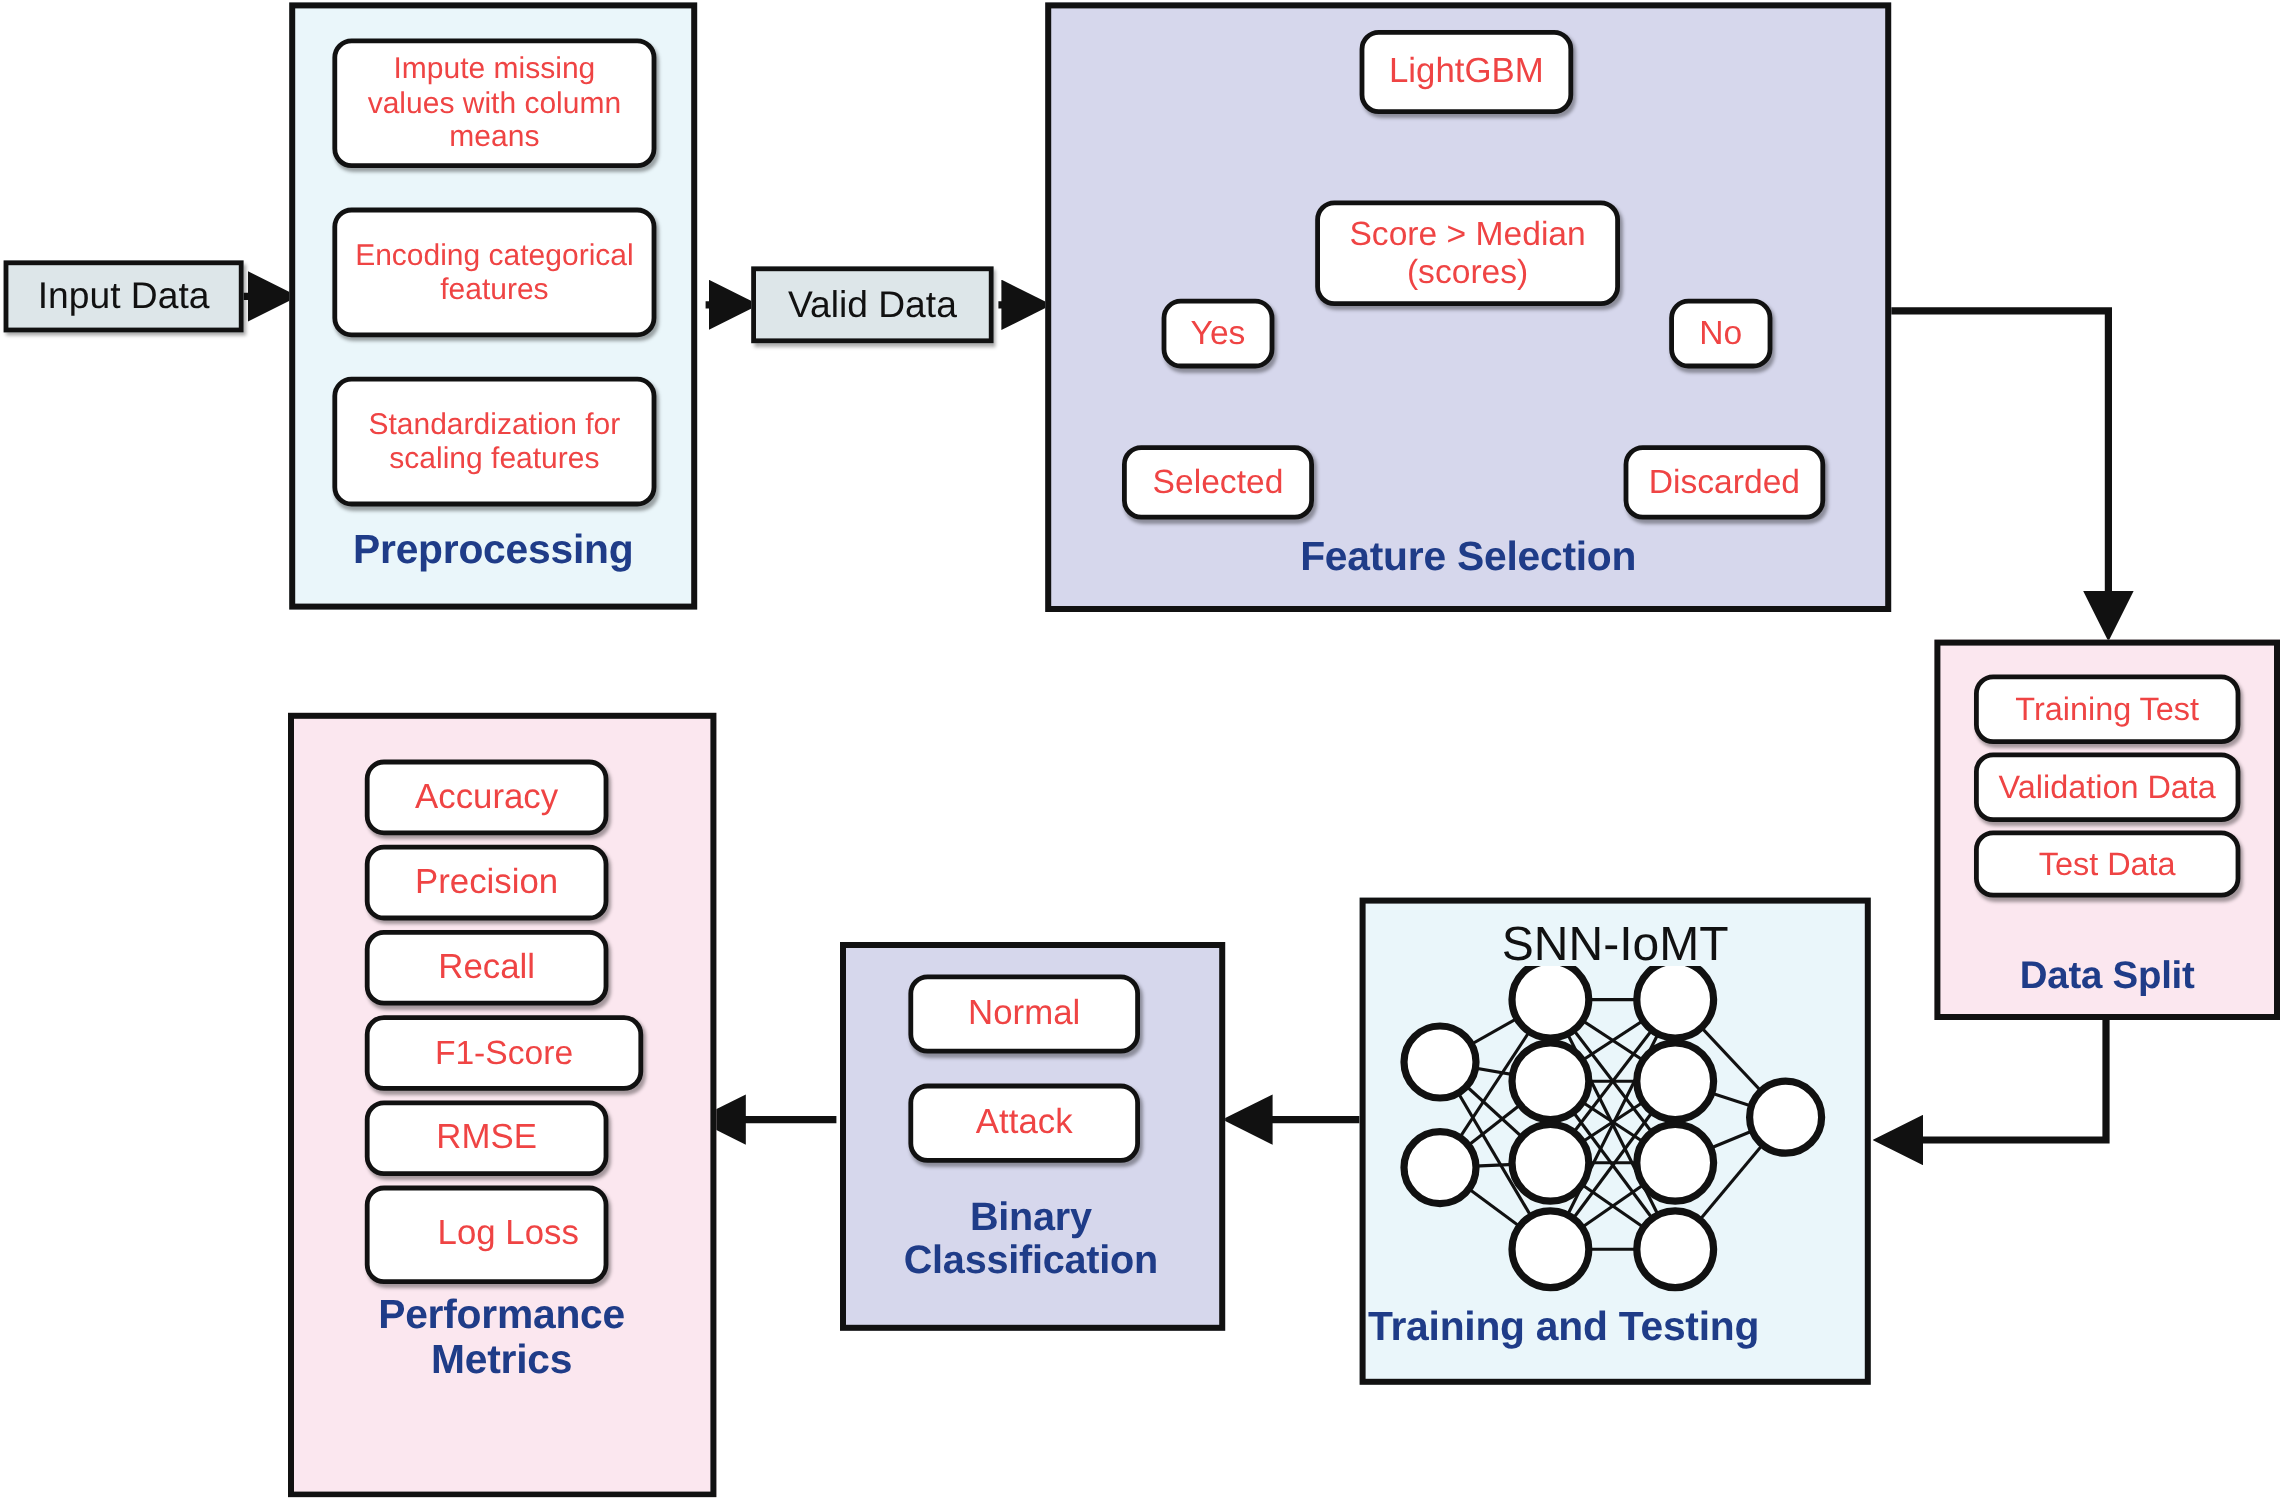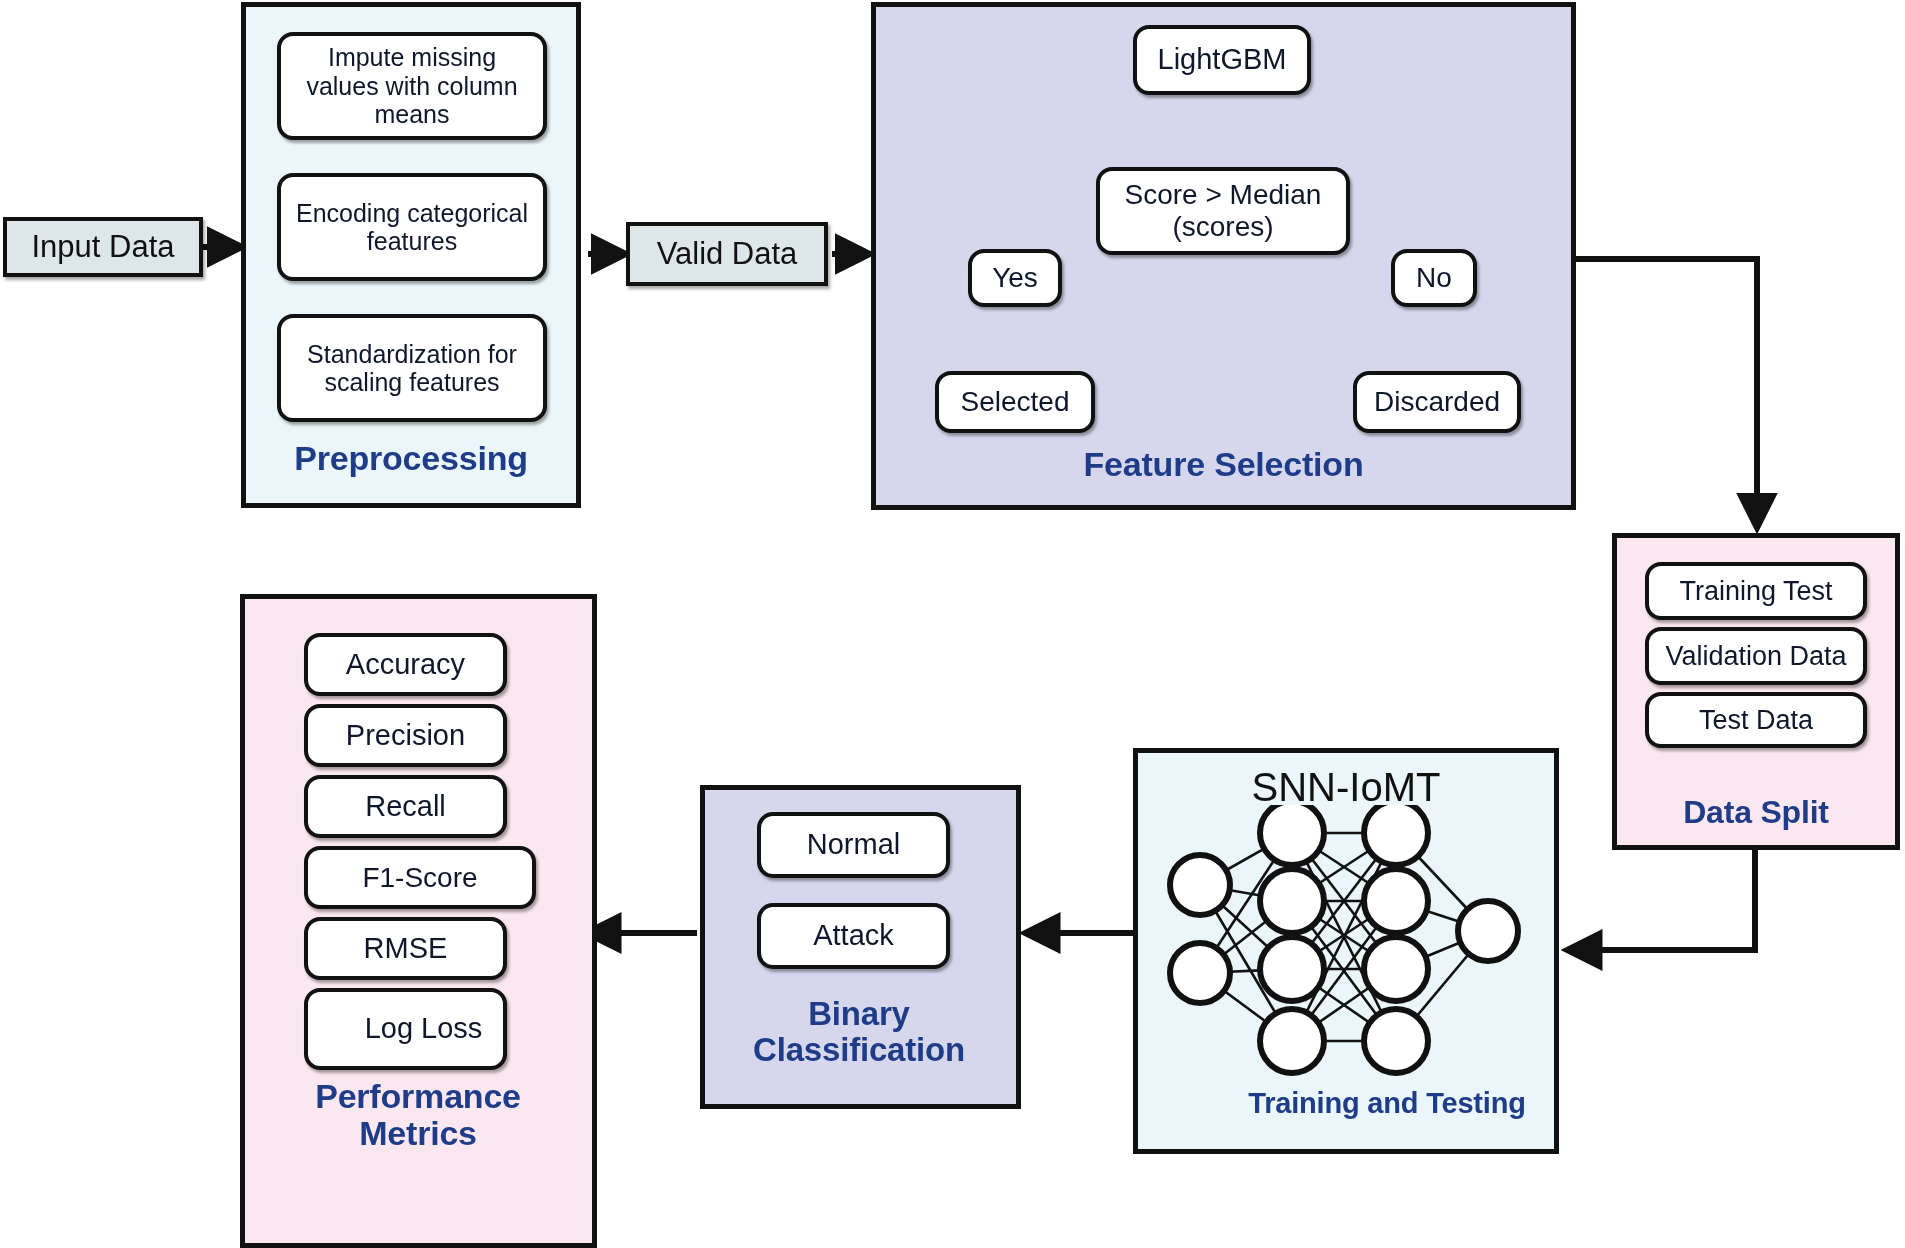--- a/index.html
+++ b/index.html
@@ -41,21 +41,21 @@
   
   .node {
     position: absolute;
     background: #ffffff;
     border: 4px solid #111111;
     border-radius: 16px;
     display: flex;
     align-items: center;
     justify-content: center;
     text-align: center;
-    color: #0f172a;
+    color: #ef4444;
     line-height: 1.14;
     box-sizing: border-box;
     box-shadow: 2px 3px 3px rgba(0,0,0,0.35);
   }
 
   
   .plainbox {
     position: absolute;
     background: #dde6e9;
     border: 4px solid #111111;
@@ -237,21 +237,21 @@
       <circle cx="140" cy="164" r="32"></circle>
       <circle cx="140" cy="236" r="32"></circle>
       <circle cx="244" cy="28" r="32"></circle>
       <circle cx="244" cy="96" r="32"></circle>
       <circle cx="244" cy="164" r="32"></circle>
       <circle cx="244" cy="236" r="32"></circle>
       <circle cx="336" cy="126" r="30"></circle>
     </g>
   </svg>
 
-  <div class="stage-label" style="left:1174px; top:1088px; width:426px; font-size:29px;">Training and Testing</div>
+  <div class="stage-label" style="left:1090px; top:1088px; width:426px; font-size:34px;">Training and Testing</div>
 
   <div class="abs stage stage-purple" style="left:700px; top:785px; width:321px; height:324px;">
   </div>
 
   <div class="node" style="left:757px; top:812px; width:193px; height:66px; font-size:29px;">
     <span>Normal</span>
   </div>
 
   <div class="node" style="left:757px; top:903px; width:193px; height:66px; font-size:29px;">
     <span>Attack</span>

